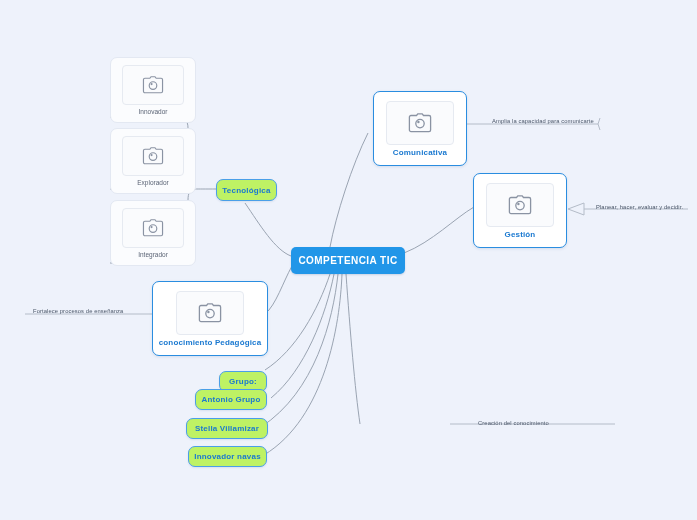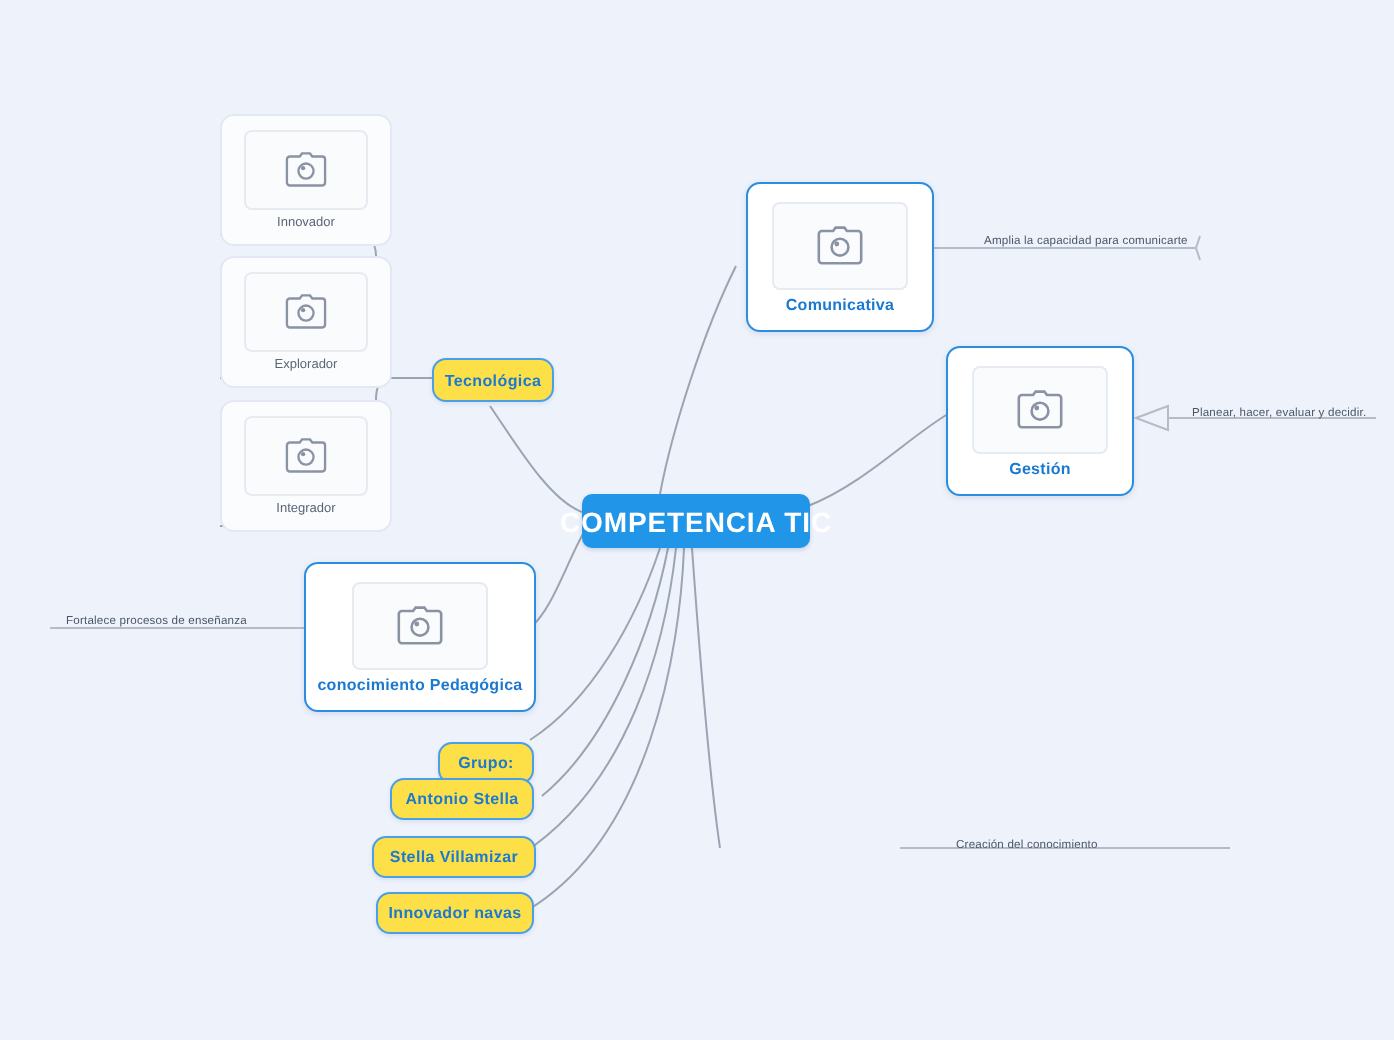--- a/index.html
+++ b/index.html
@@ -34,31 +34,31 @@
     height: 27px;
     background: #2196e8;
     border-radius: 5px;
     display: flex;
     align-items: center;
     justify-content: center;
     box-shadow: 0 1px 2px rgba(30,70,130,.18);
   }
   .root-node span {
     color: #ffffff;
-    font-size: 14px;
+    font-size: 10px;
     font-weight: bold;
     letter-spacing: .45px;
     white-space: nowrap;
   }
 
   
   .pill {
     position: absolute;
     border: 1.4px solid #4a9fe8;
-    background: #fde047;
+    background: #bef264;
     border-radius: 7px;
     display: flex;
     align-items: center;
     justify-content: center;
     box-shadow: 0 1px 2px rgba(30,70,130,.10);
   }
   .pill span {
     color: #1b79d0;
     font-size: 8px;
     font-weight: bold;
@@ -234,21 +234,21 @@
     </div>
     <div class="cap">conocimiento Pedagógica</div>
   </div>
   <div class="annot" style="left:33px; top:308px;">Fortalece procesos de enseñanza</div>
 
   <div class="pill" style="left:219px; top:361px; width:46px; height:19px;margin-top:10px;">
     <span>Grupo:</span>
   </div>
 
   <div class="pill" style="left:195px; top:389px; width:70px; height:19px;">
-    <span>Antonio Stella</span>
+    <span>Antonio Grupo</span>
   </div>
 
   <div class="pill" style="left:186px; top:418px; width:80px; height:19px;">
     <span>Stella Villamizar</span>
   </div>
 
   <div class="pill" style="left:188px; top:446px; width:77px; height:19px;">
     <span>Innovador navas</span>
   </div>
 

